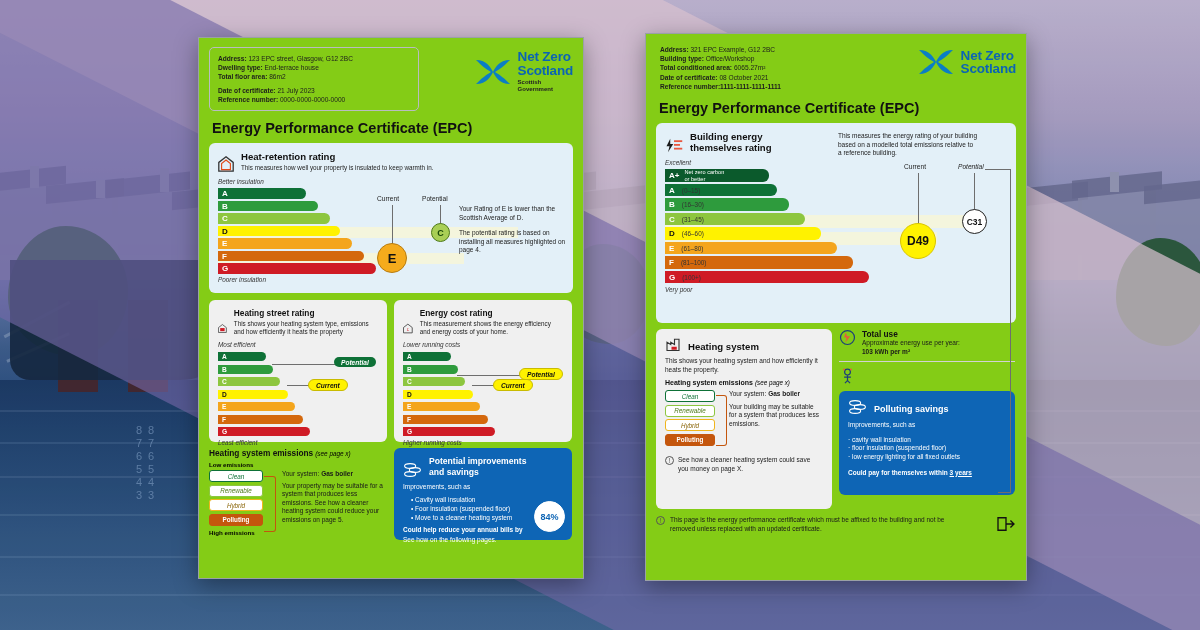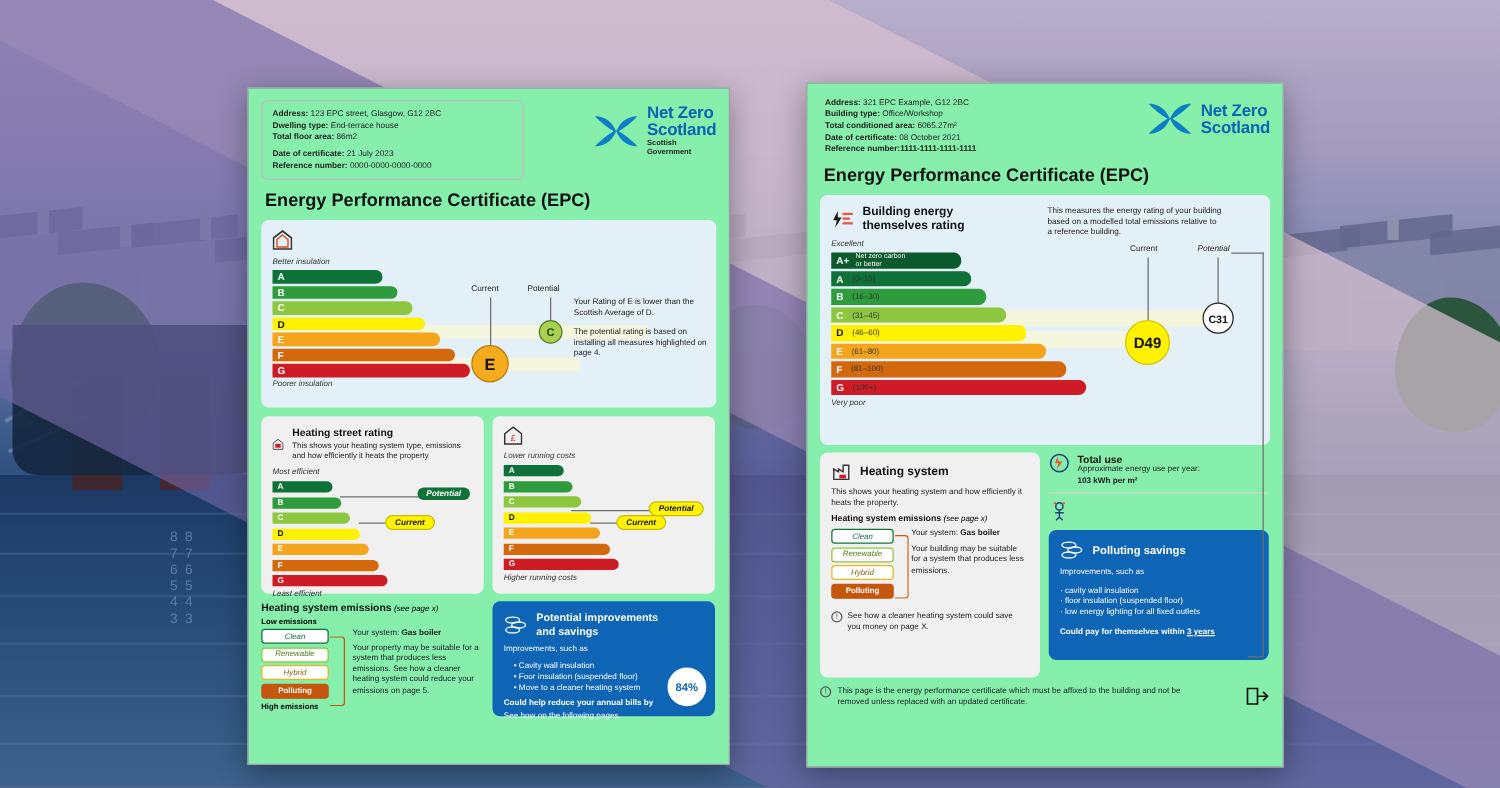--- a/index.html
+++ b/index.html
@@ -65,23 +65,22 @@
     transform:rotate(27deg); background:rgba(205,196,158,.60);
   }
   .band.pinkL {
     left:-520px; top:560px; width:900px; height:260px;
     transform:rotate(27deg); background:rgba(222,184,178,.55);
   }
   .vignette { position:absolute; inset:0; background:rgba(40,60,110,.10); }
 
   
   .sheet {
-    position:absolute; background:#86efac; border:1px solid #9aa0a6;
+    position:absolute; background:#84cc16; border:1px solid #9aa0a6;
     box-shadow:0 6px 22px rgba(0,0,0,.35);
-    margin-top:33px;
   }
   #sheet-left  { left:198px; top:37px;  width:386px; height:542px; padding:9px 10px; }
   #sheet-right { left:645px; top:33px;  width:382px; height:548px; padding:9px 10px; }
 
   
   .hdr { display:flex; justify-content:space-between; align-items:flex-start; }
   .addrbox { border:1px solid #b9bcc0; border-radius:5px; padding:6px 8px; width:210px; }
   .addrbox.plain { border:none; padding:2px 0 0 4px; width:230px; }
   .addrline { font-size:6.6px; line-height:9.2px; color:#1d1d1d; white-space:nowrap; }
   .addrline b { font-weight:bold; }
@@ -93,21 +92,21 @@
   .logo-nz { font-size:13.5px; font-weight:bold; color:#0b64b4; letter-spacing:-.2px; }
   .logo-sg { font-size:6px; font-weight:bold; color:#222; line-height:7.2px; margin-top:2px; }
 
   .epc-title { font-size:14.5px; font-weight:bold; color:#111; margin:9px 0 7px 3px; }
 
   
   .panel { background:#e3f0f8; border-radius:6px; padding:8px 9px; }
   .panel.grey { background:#f0f0f0; }
   .panel.blue { background:#0e65b5; color:#fff; }
 
-  .ptitle-row { display:flex; gap:7px; align-items:center; }
+  .ptitle-row { display:flex; gap:7px; align-items:flex-end; }
   .ptitle { font-size:9.6px; font-weight:bold; color:#111; line-height:11px; }
   .psub { font-size:6.3px; color:#222; line-height:8px; margin-top:2px; }
   .smalltitle { font-size:8.3px; font-weight:bold; color:#111; }
 
   .italic-lbl { font-style:italic; font-size:6.4px; color:#333; }
 
   
   .bars { margin:3px 0 2px 0; }
   .barrow { display:flex; align-items:center; height:11px; margin-bottom:1.5px; position:relative; }
   .bar {
@@ -244,20 +243,24 @@
   </div>
 
   <div class="epc-title">Energy Performance Certificate (EPC)</div>
 
   <div class="panel" style="height:150px;position:relative;">
     <div class="ptitle-row">
       <svg width="16" height="16" viewBox="0 0 20 20">
         <path d="M10 1 L19 8 V19 H1 V8 Z" fill="none" stroke="#333" stroke-width="1.6"></path>
         <path d="M10 5 L15.5 9.5 V17 H4.5 V9.5 Z" fill="none" stroke="#e04a18" stroke-width="1.4"></path>
       </svg>
+      <div>
+        <div class="ptitle">Heat-retention rating</div>
+        <div class="psub">This measures how well your property is insulated to keep warmth in.</div>
+      </div>
     </div>
 
     <div class="italic-lbl" style="margin-top:6px;">Better insulation</div>
 
     <div class="hl-strip" style="left:9px;top:84px;width:300px;"></div>
     <div class="hl-strip" style="left:9px;top:110px;width:246px;"></div>
 
     <div class="bars" style="position:relative;z-index:1;">
       <div class="barrow">
           <div class="bar" style="width:88px;background:#0e7137">A</div>
@@ -346,20 +349,24 @@
         <span>Current</span>
       </div>
     </div>
 
     <div class="panel grey" style="width:178px;height:142px;position:relative;">
       <div class="ptitle-row">
         <svg width="15" height="15" viewBox="0 0 20 20">
           <path d="M10 1 L19 8 V19 H1 V8 Z" fill="none" stroke="#333" stroke-width="1.6"></path>
           <text x="10" y="16" font-size="9" text-anchor="middle" fill="#cf1b25" font-family="Liberation Sans, sans-serif">£</text>
         </svg>
+        <div>
+          <div class="smalltitle">Energy cost rating</div>
+          <div class="psub">This measurement shows the energy efficiency and energy costs of your home.</div>
+        </div>
       </div>
       <div class="italic-lbl" style="margin-top:5px;">Lower running costs</div>
       <div class="bars">
         <div class="barrow">
             <div class="bar small" style="width:48px;background:#0e7137">A</div>
           </div>
         <div class="barrow">
             <div class="bar small" style="width:55px;background:#2e9b3d">B</div>
           </div>
         <div class="barrow">

